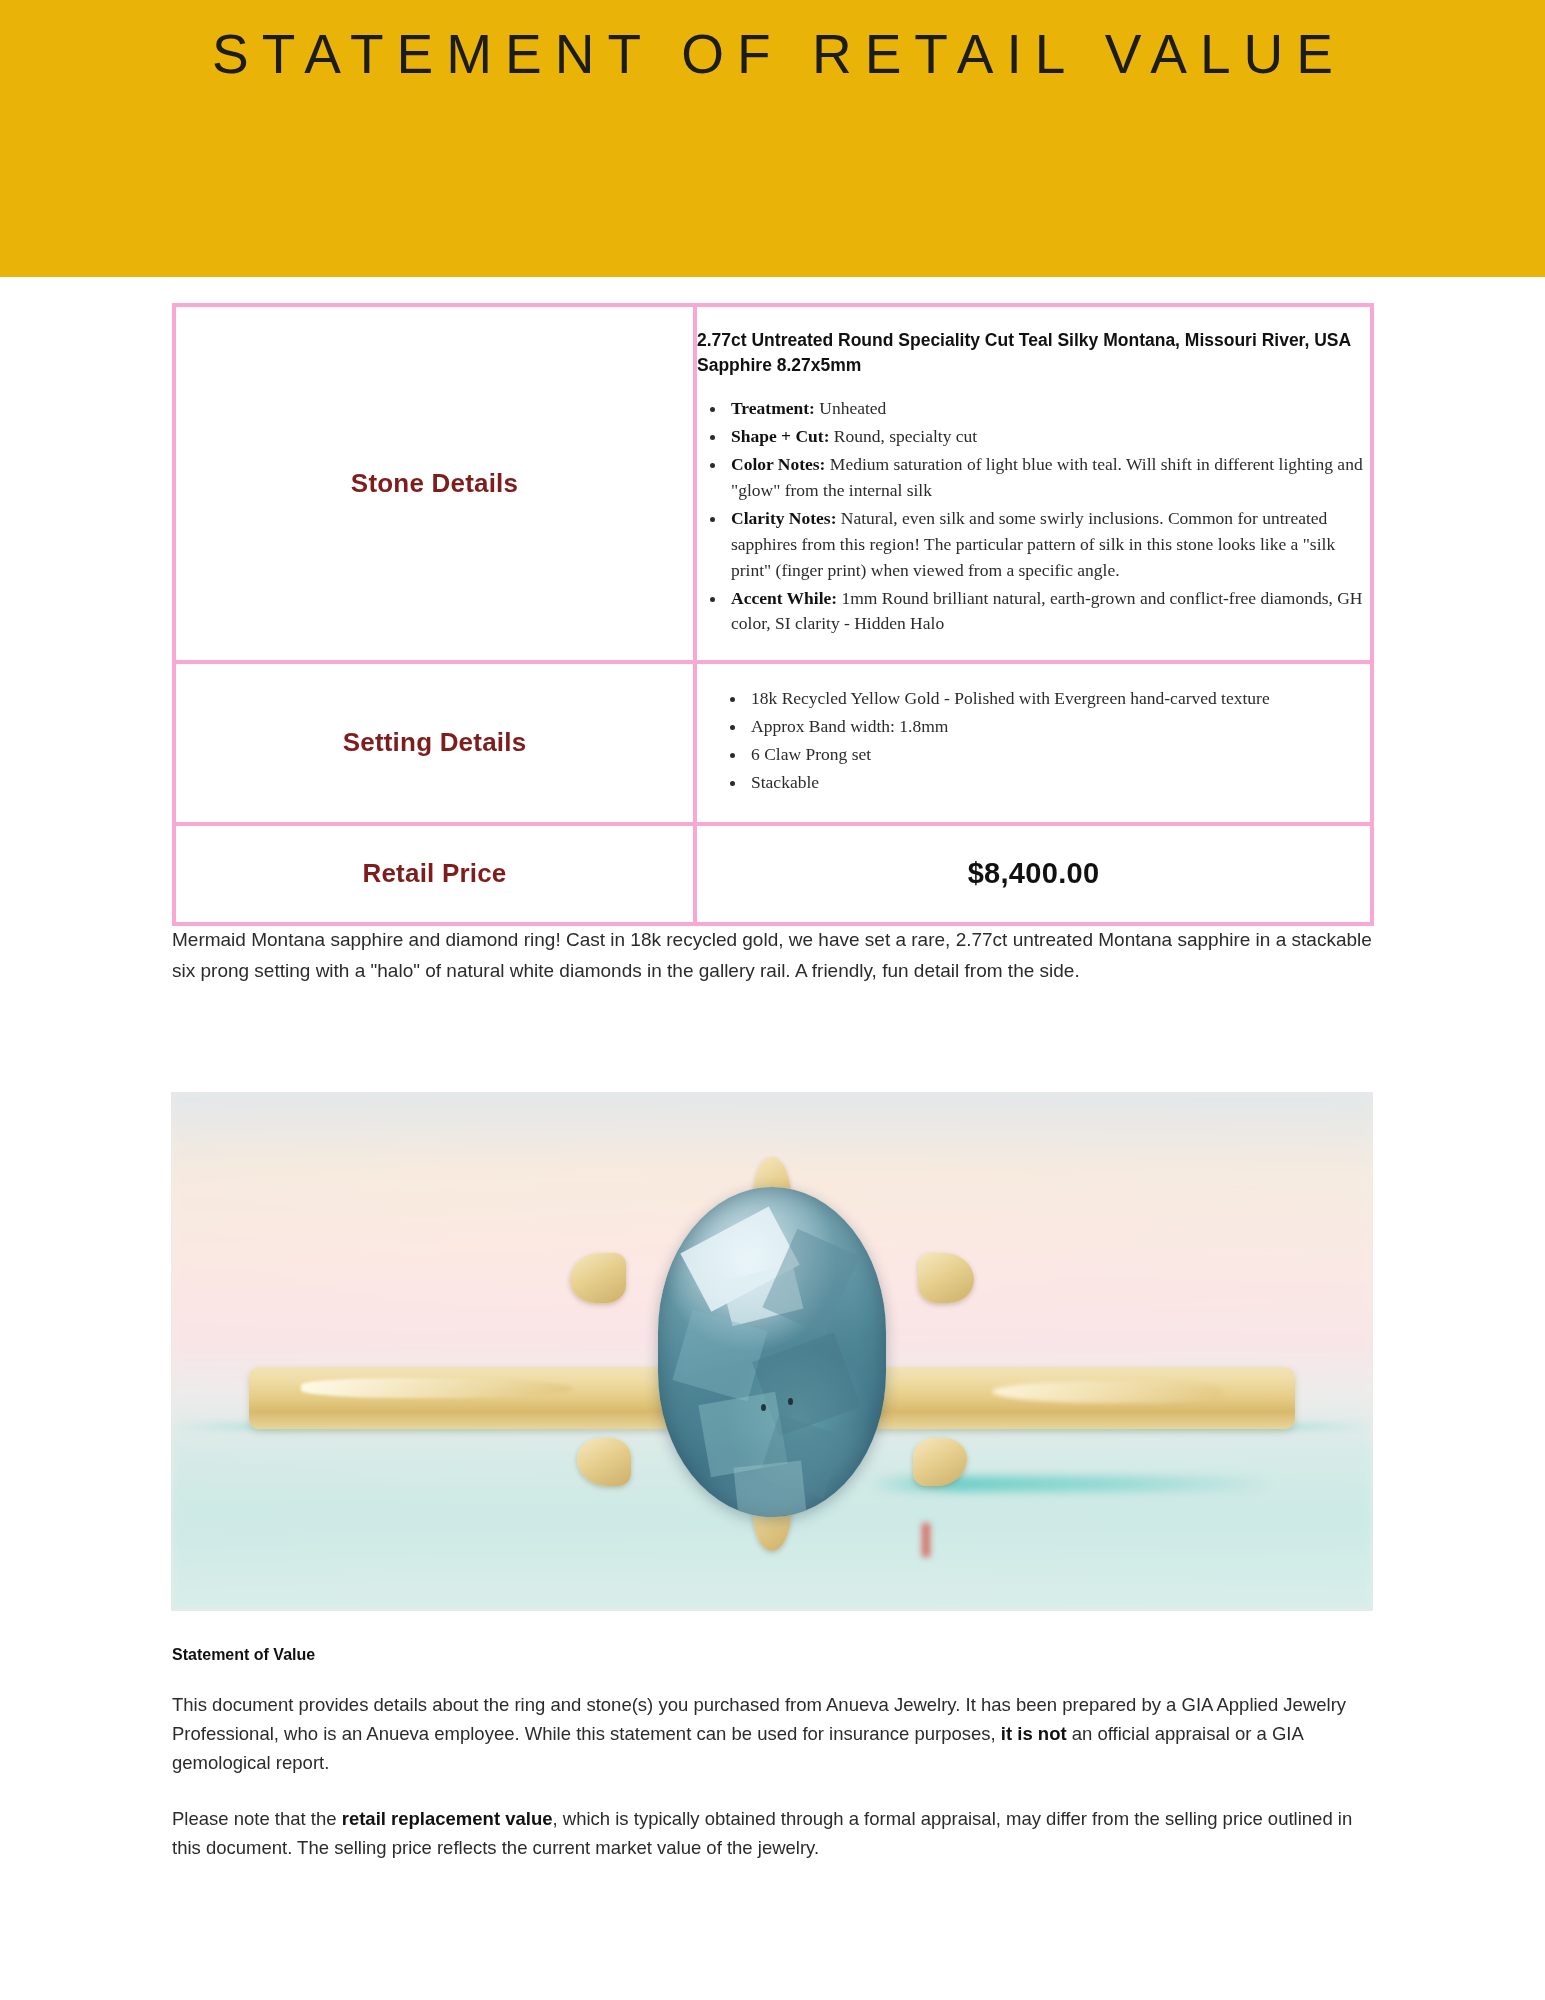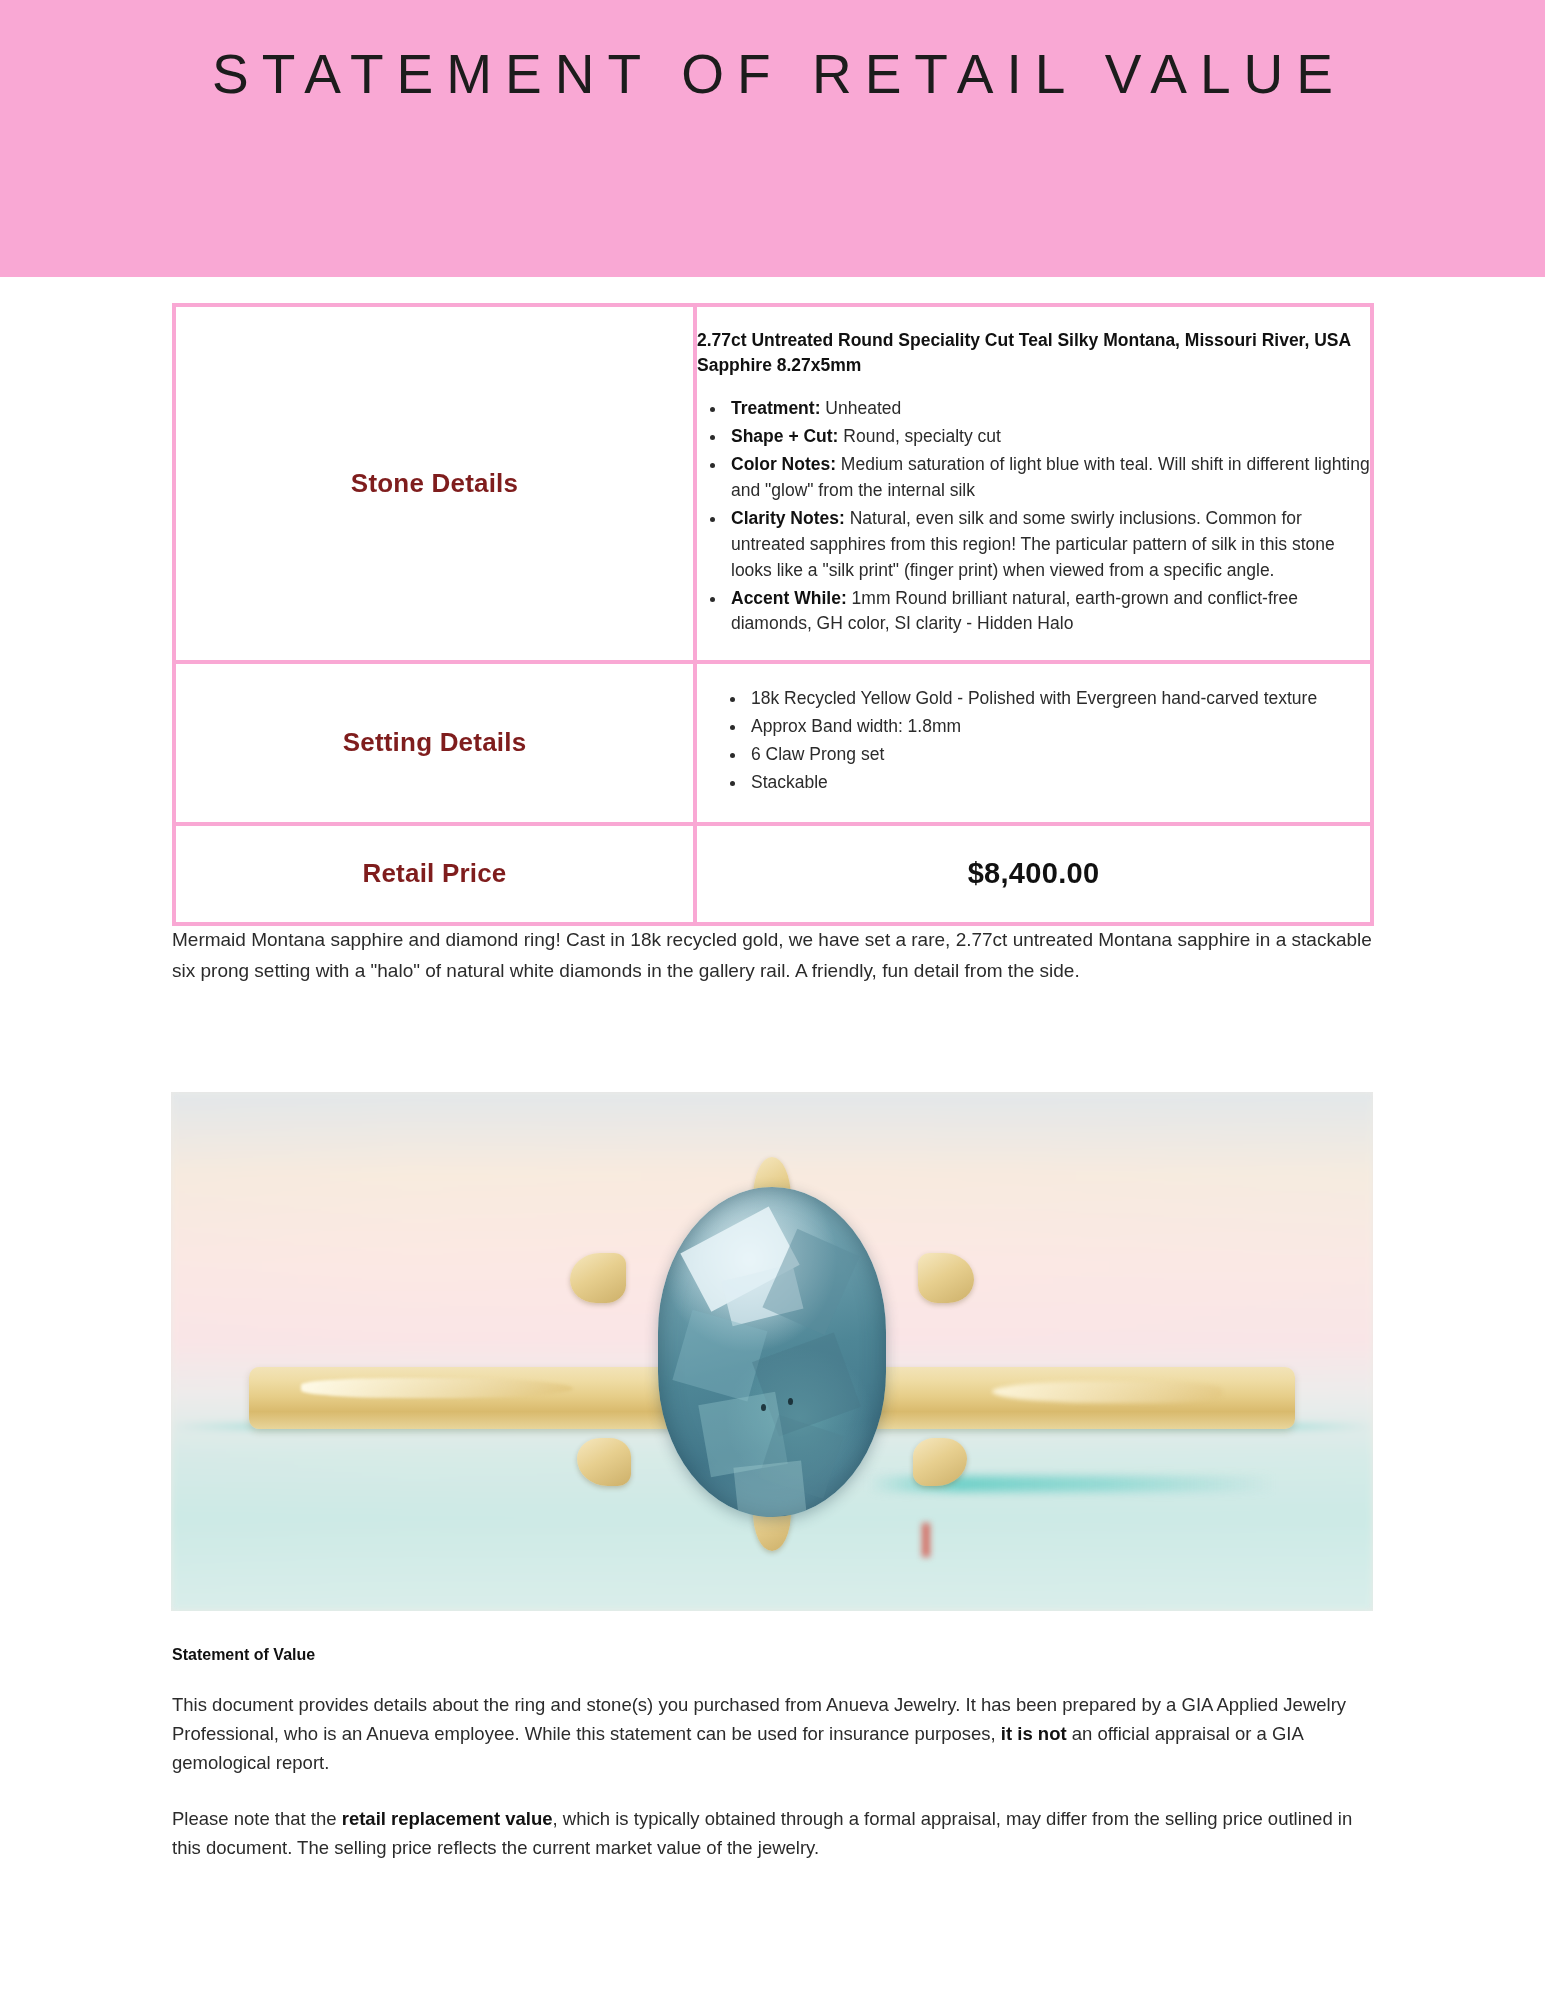--- a/index.html
+++ b/index.html
@@ -11,24 +11,24 @@
     width: 1545px;
     height: 2000px;
     font-family: "Liberation Sans", sans-serif;
     color: #1c1c1c;
     overflow: hidden;
     position: relative;
   }
 
   
   .header-band {
-    background: #f9a8d4;
+    background: #eab308;
     height: 277px;
     box-sizing: border-box;
-    padding-top: 40px;
+    padding-top: 20px;
     text-align: center;
   }
   .doc-title {
     font-size: 55px;
     font-weight: 300;
     letter-spacing: 13px;
     color: #1c1c1c;
     line-height: 1.25;
     margin: 0;
     padding-left: 13px;
@@ -89,20 +89,21 @@
   }
 
   .value-cell ul {
     margin: 0;
     padding-left: 30px;
     list-style: disc;
   }
   .value-cell ul li {
     margin: 0 0 2px 0;
     padding-left: 4px;
+    font-family: Liberation Serif, serif;
   }
   .value-cell ul li b { color: #111; }
 
   .price-cell {
     text-align: center;
     font-size: 29px;
     font-weight: 700;
     color: #111;
     letter-spacing: 0.3px;
   }

